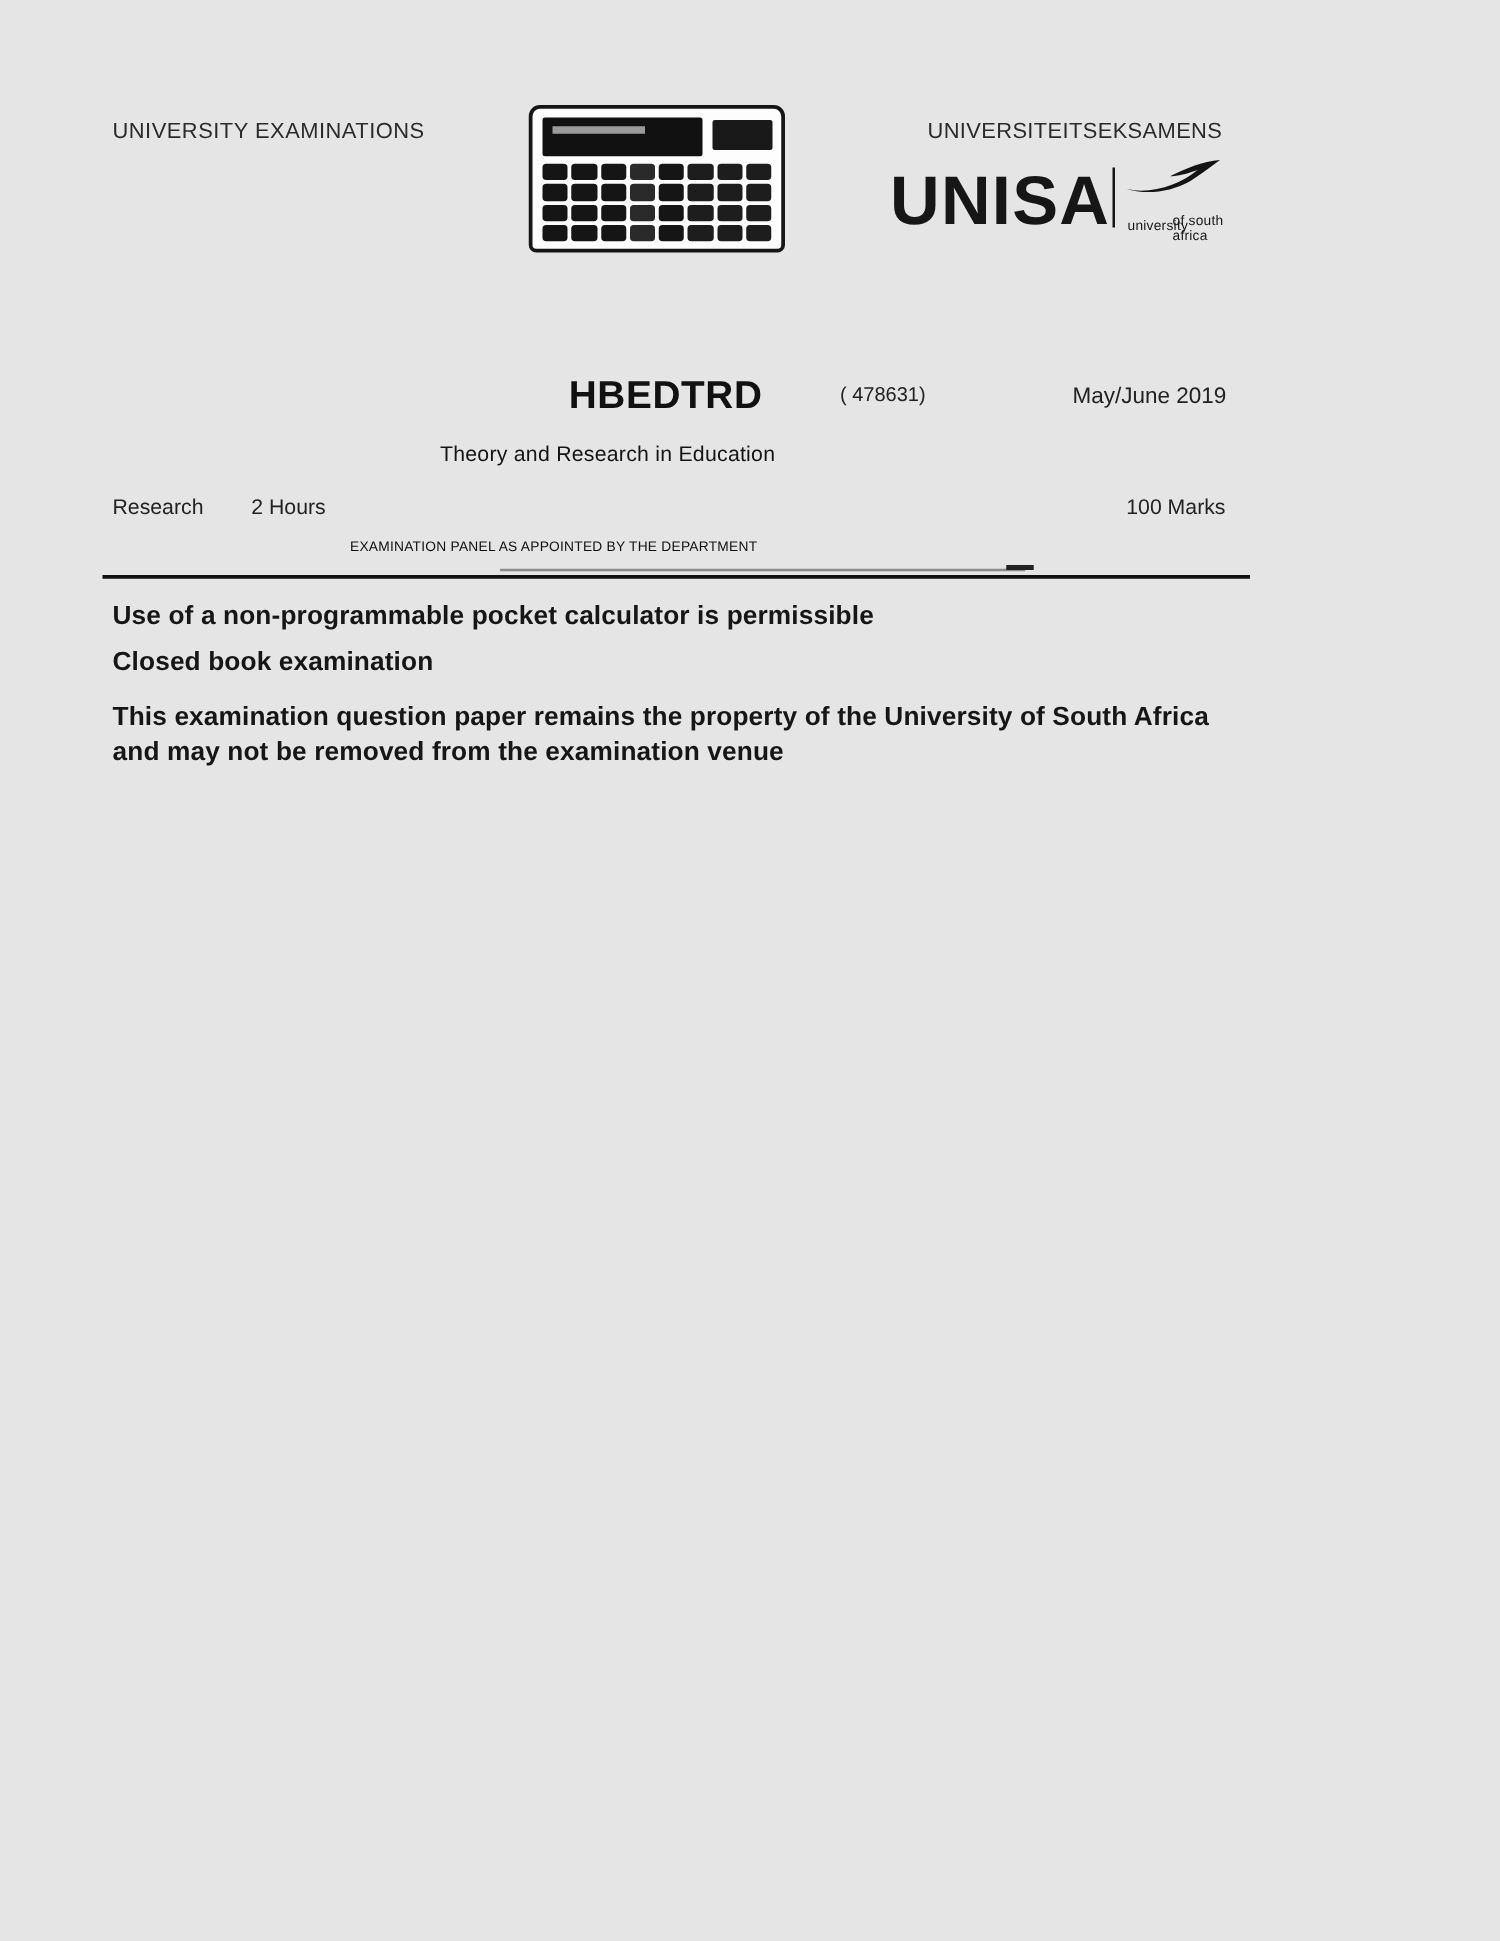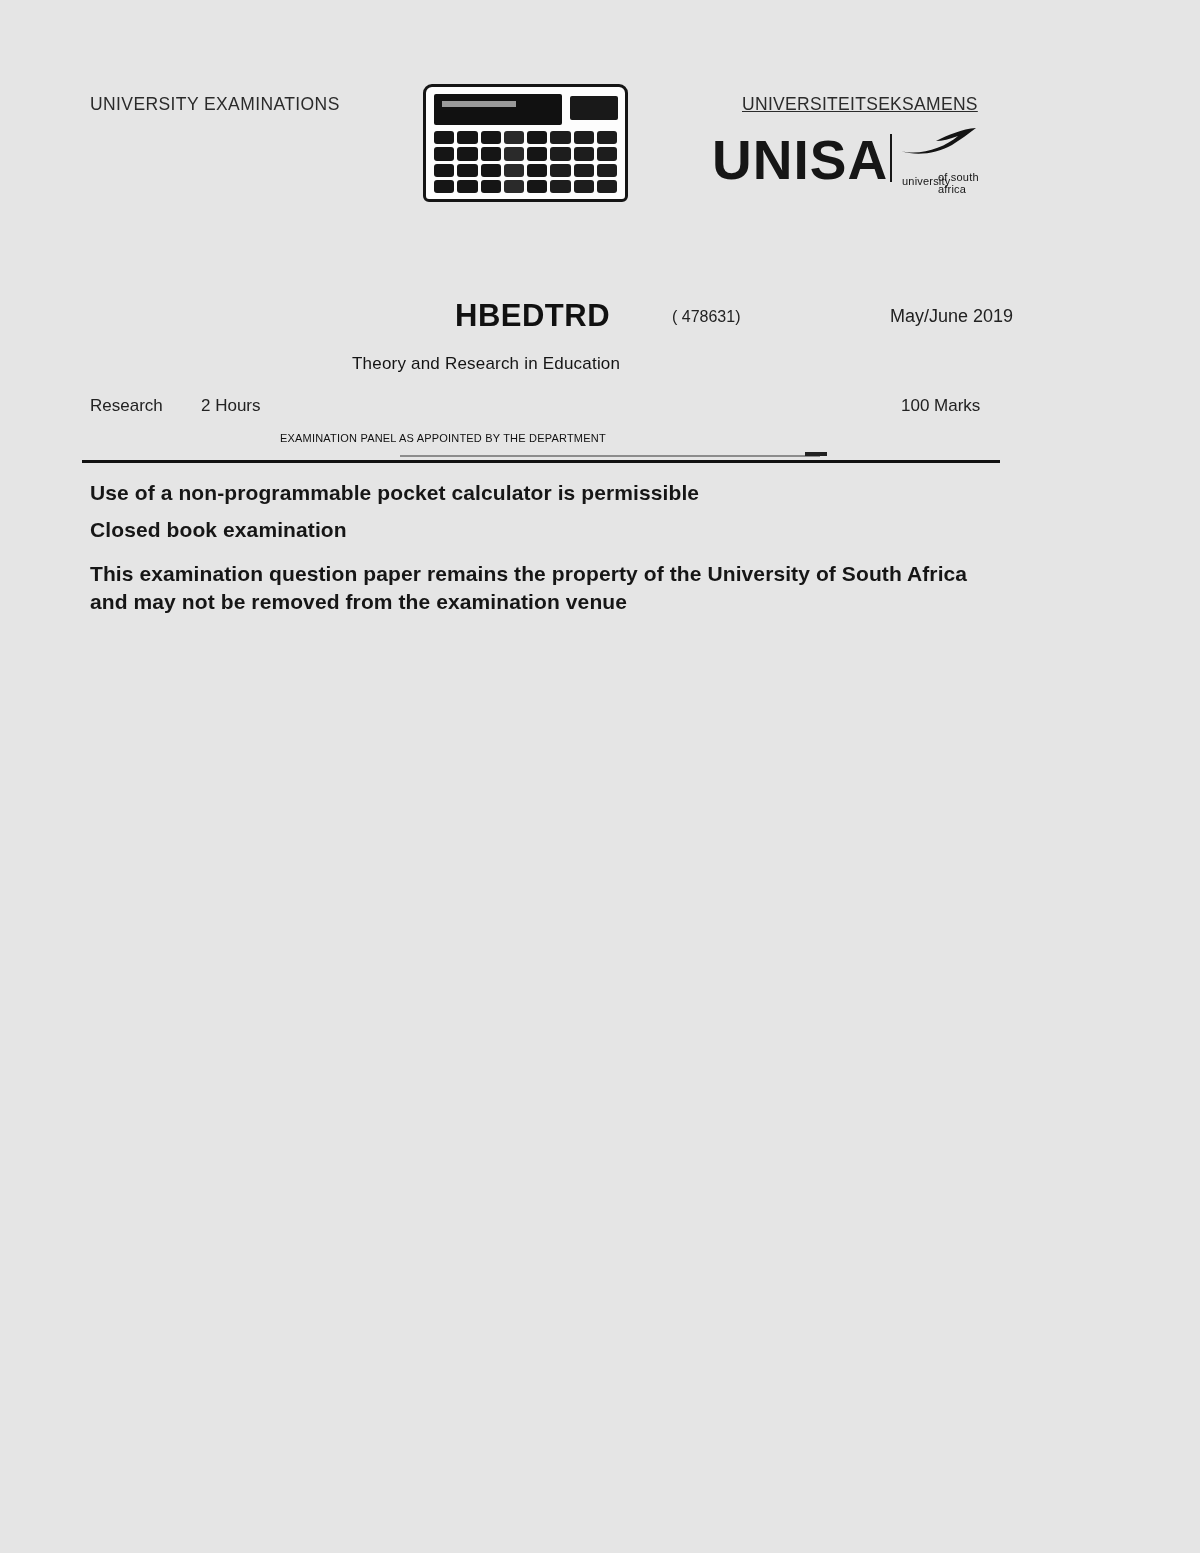--- a/index.html
+++ b/index.html
@@ -42,21 +42,20 @@
   }
 
   .hdr-right {
     position: absolute;
     left: 742px;
     top: 10px;
     font-size: 17.5px;
     letter-spacing: 0.3px;
     color: #2b2b2b;
     white-space: nowrap;
-    text-decoration: underline;
   }
 
   
   .calc {
     position: absolute;
     left: 423px;
     top: 0px;
     width: 205px;
     height: 118px;
   }
@@ -197,21 +196,20 @@
     font-size: 16px;
     color: #222;
   }
   .session {
     position: absolute;
     left: 858px;
     top: 8px;
     font-size: 18px;
     color: #222;
     white-space: nowrap;
-    margin-left: 32px;
   }
 
   .subject {
     position: absolute;
     top: 354px;
     left: 352px;
     font-size: 17px;
     color: #141414;
     letter-spacing: 0.2px;
     white-space: nowrap;

